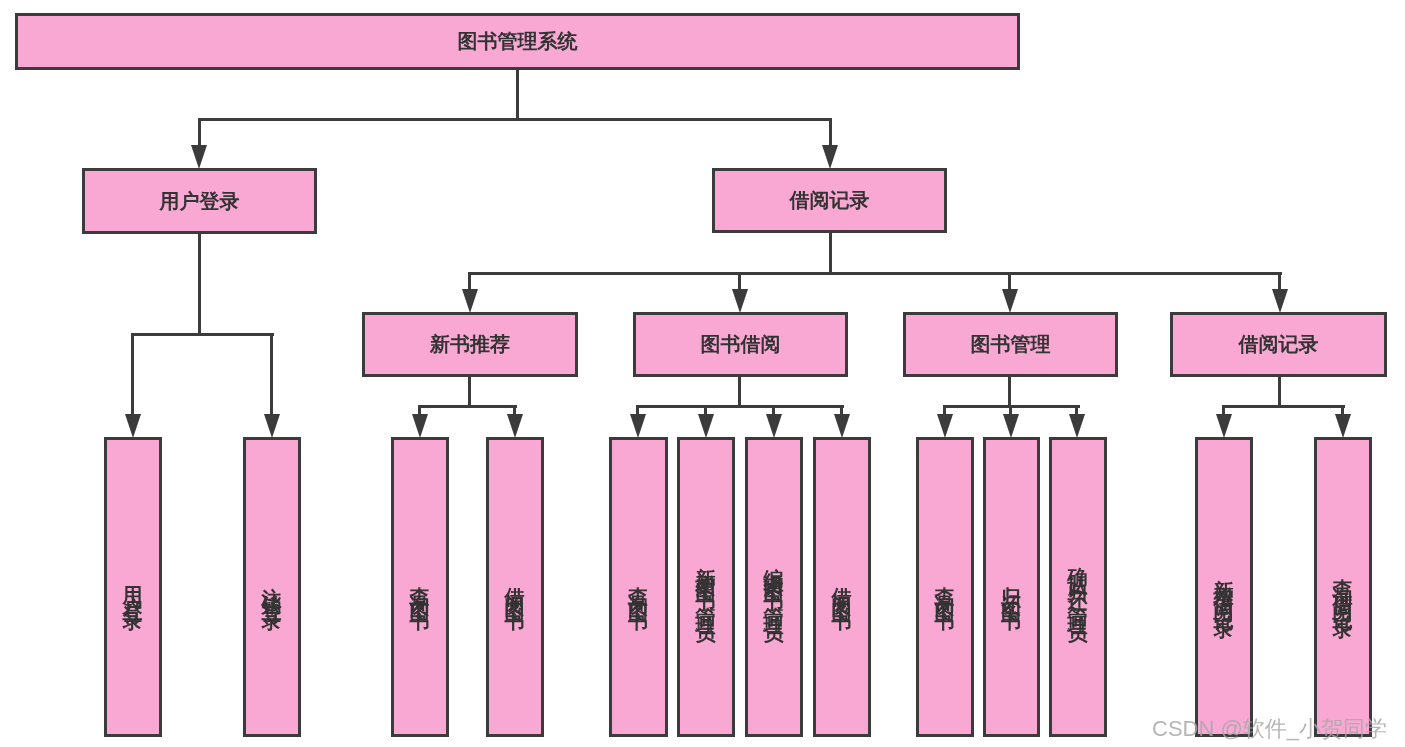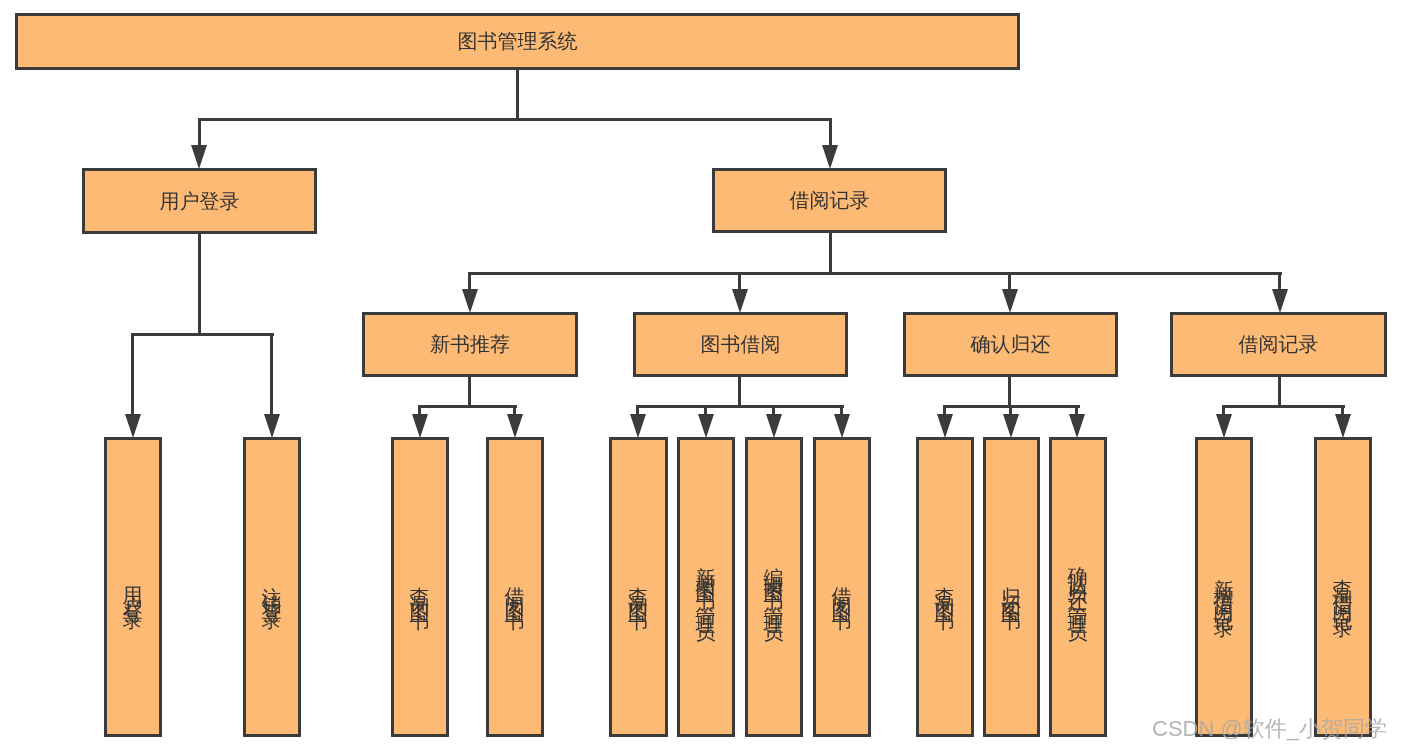--- a/index.html
+++ b/index.html
@@ -7,28 +7,29 @@
     position: relative;
     width: 1405px;
     height: 747px;
     background: #ffffff;
     overflow: hidden;
     font-family: "Liberation Sans", "DejaVu Sans", sans-serif;
   }
   .node {
     position: absolute;
     box-sizing: border-box;
-    background: #fdba74;
+    background: #f9a8d4;
     border: 3px solid #3b3b3b;
     display: flex;
     align-items: center;
     justify-content: center;
     color: #333333;
     font-size: 20px;
     z-index: 2;
+    font-weight: bold;
   }
   .node .lbl { white-space: nowrap; text-align: center; }
   .node.vertical .lbl {
     writing-mode: vertical-rl;
     text-orientation: mixed;
     letter-spacing: 8px;
     line-height: 1;
     white-space: normal;
     max-height: 288px;
   }
@@ -71,21 +72,21 @@
     <div class="node" style="left: 712px; top: 168px; width: 235px; height: 65px;">
       <span class="lbl">借阅记录</span>
     </div>
     <div class="node" style="left: 633px; top: 312px; width: 215px; height: 65px;">
       <span class="lbl">图书借阅</span>
     </div>
     <div class="node" style="left: 362px; top: 312px; width: 216px; height: 65px;">
       <span class="lbl">新书推荐</span>
     </div>
     <div class="node" style="left: 903px; top: 312px; width: 215px; height: 65px;">
-      <span class="lbl">确认归还</span>
+      <span class="lbl">图书管理</span>
     </div>
     <div class="node" style="left: 1170px; top: 312px; width: 217px; height: 65px;">
       <span class="lbl">借阅记录</span>
     </div>
     <div class="node vertical" style="left: 104px; top: 437px; width: 58px; height: 300px;">
       <span class="lbl">用户登录</span>
     </div>
     <div class="node vertical" style="left: 243px; top: 437px; width: 58px; height: 300px;">
       <span class="lbl">注销登录</span>
     </div>

